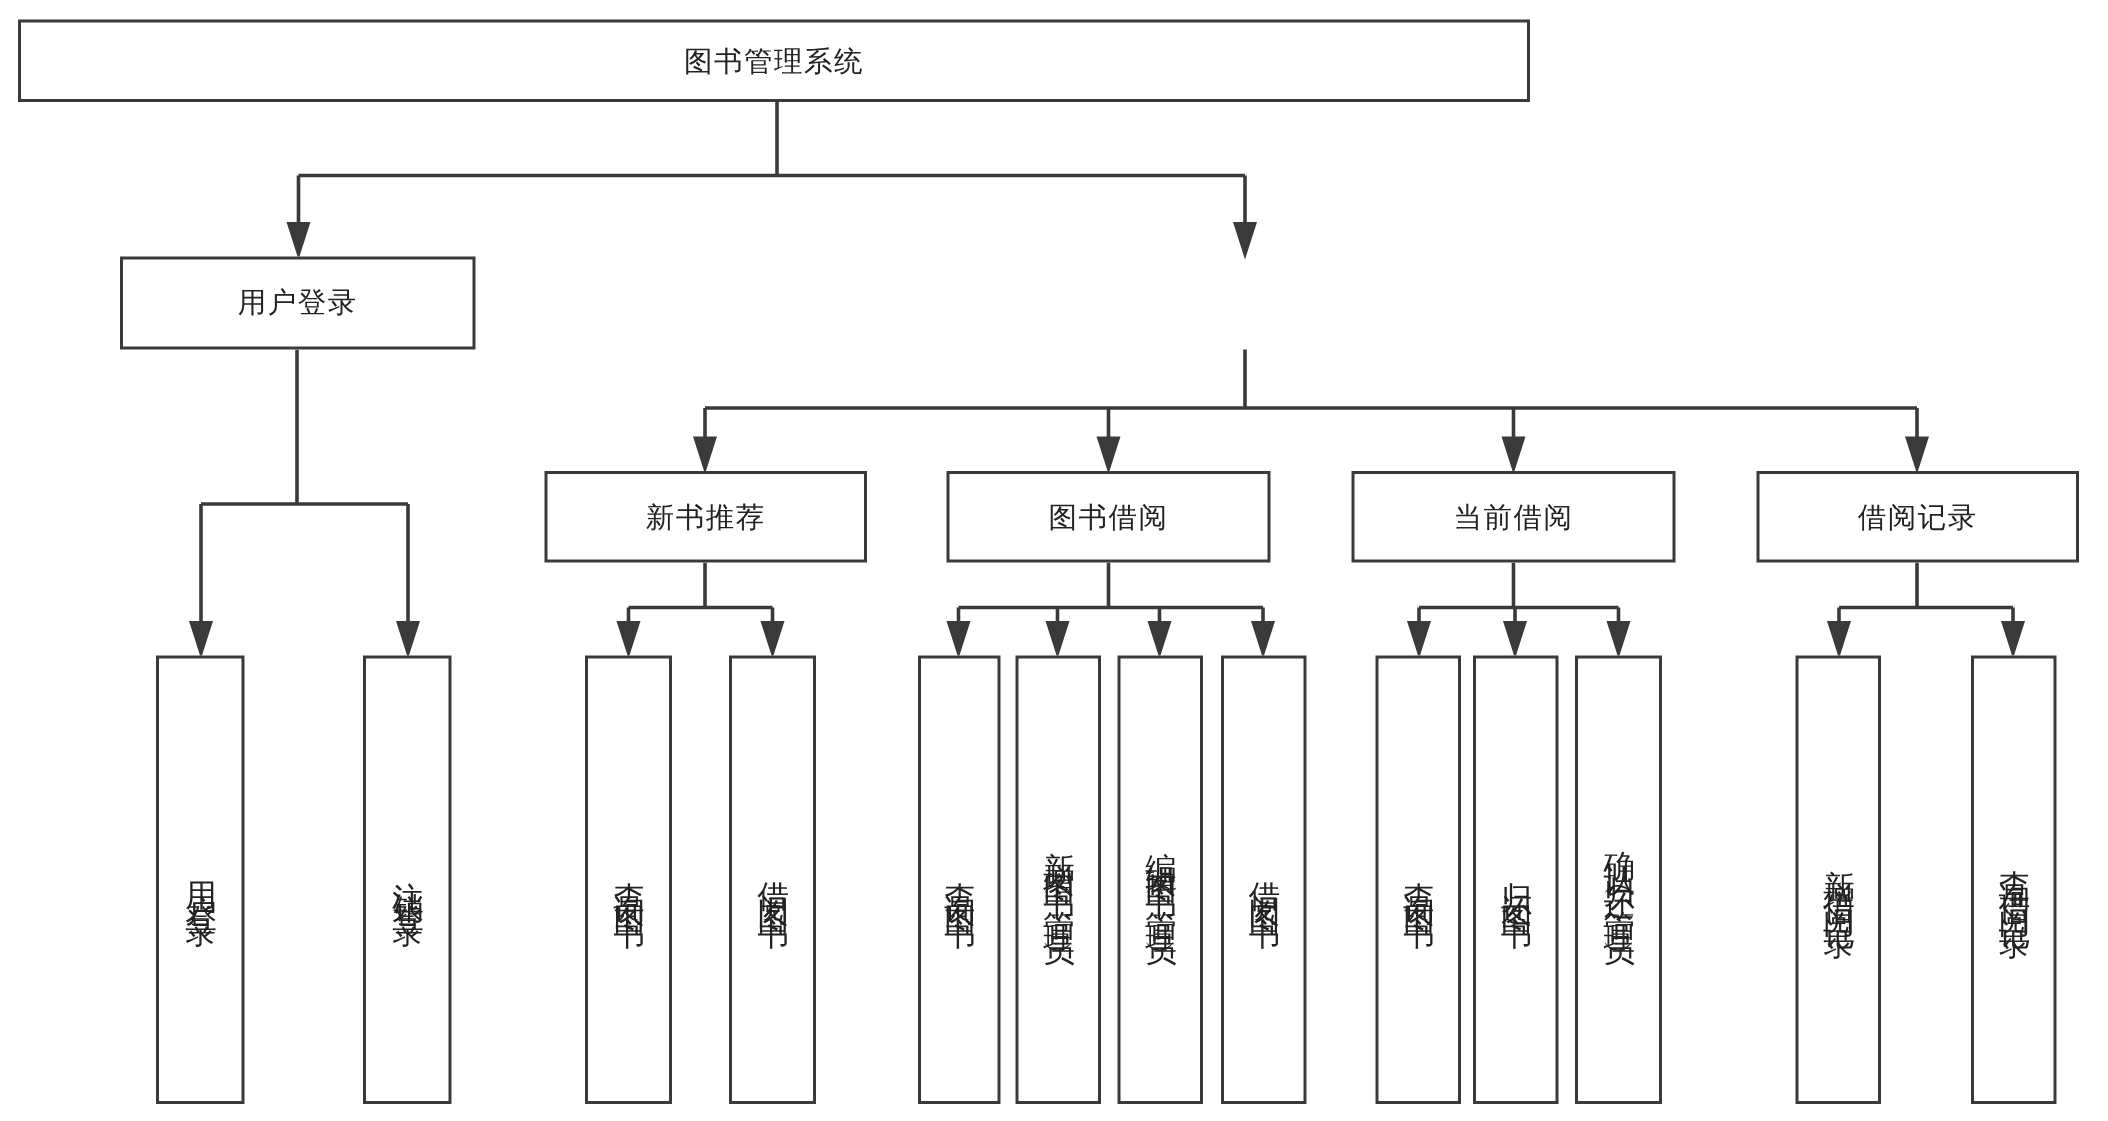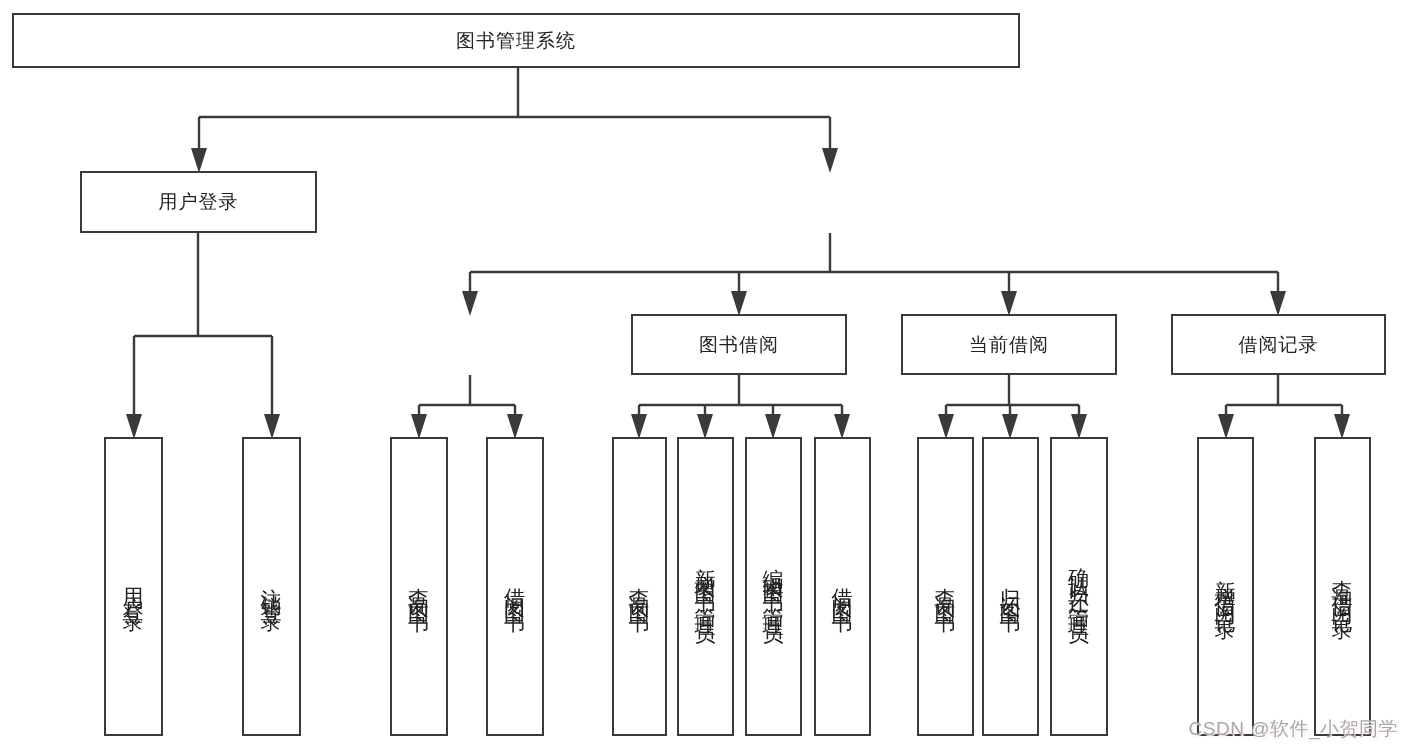--- a/index.html
+++ b/index.html
@@ -123,20 +123,23 @@
   </svg>
 
   <div class="hbox" style="left:12px; top:13px; width:1008px; height:55px;">
     <span class="lbl">图书管理系统</span>
   </div>
 
   <div class="hbox" style="left:80px; top:171px; width:237px; height:62px;">
     <span class="lbl">用户登录</span>
   </div>
 
+  <div class="hbox" style="left:363px; top:314px; width:215px; height:61px;">
+    <span class="lbl">新书推荐</span>
+  </div>
   <div class="hbox" style="left:901px; top:314px; width:216px; height:61px;">
     <span class="lbl">当前借阅</span>
   </div>
   <div class="hbox" style="left:631px; top:314px; width:216px; height:61px;">
     <span class="lbl">图书借阅</span>
   </div>
   <div class="hbox" style="left:1171px; top:314px; width:215px; height:61px;">
     <span class="lbl">借阅记录</span>
   </div>
 
@@ -177,15 +180,14 @@
     <span class="lbl">确认归还（管理员）</span>
   </div>
 
   <div class="vbox" style="left:1197px; top:437px; width:57px; height:299px;">
     <span class="lbl">新增借阅记录</span>
   </div>
   <div class="vbox" style="left:1314px; top:437px; width:57px; height:299px;">
     <span class="lbl">查询借阅记录</span>
   </div>
 
-  <div class="watermark">CSDN @软件_小贺同学</div>
 
 </div>
 
 </body></html>

